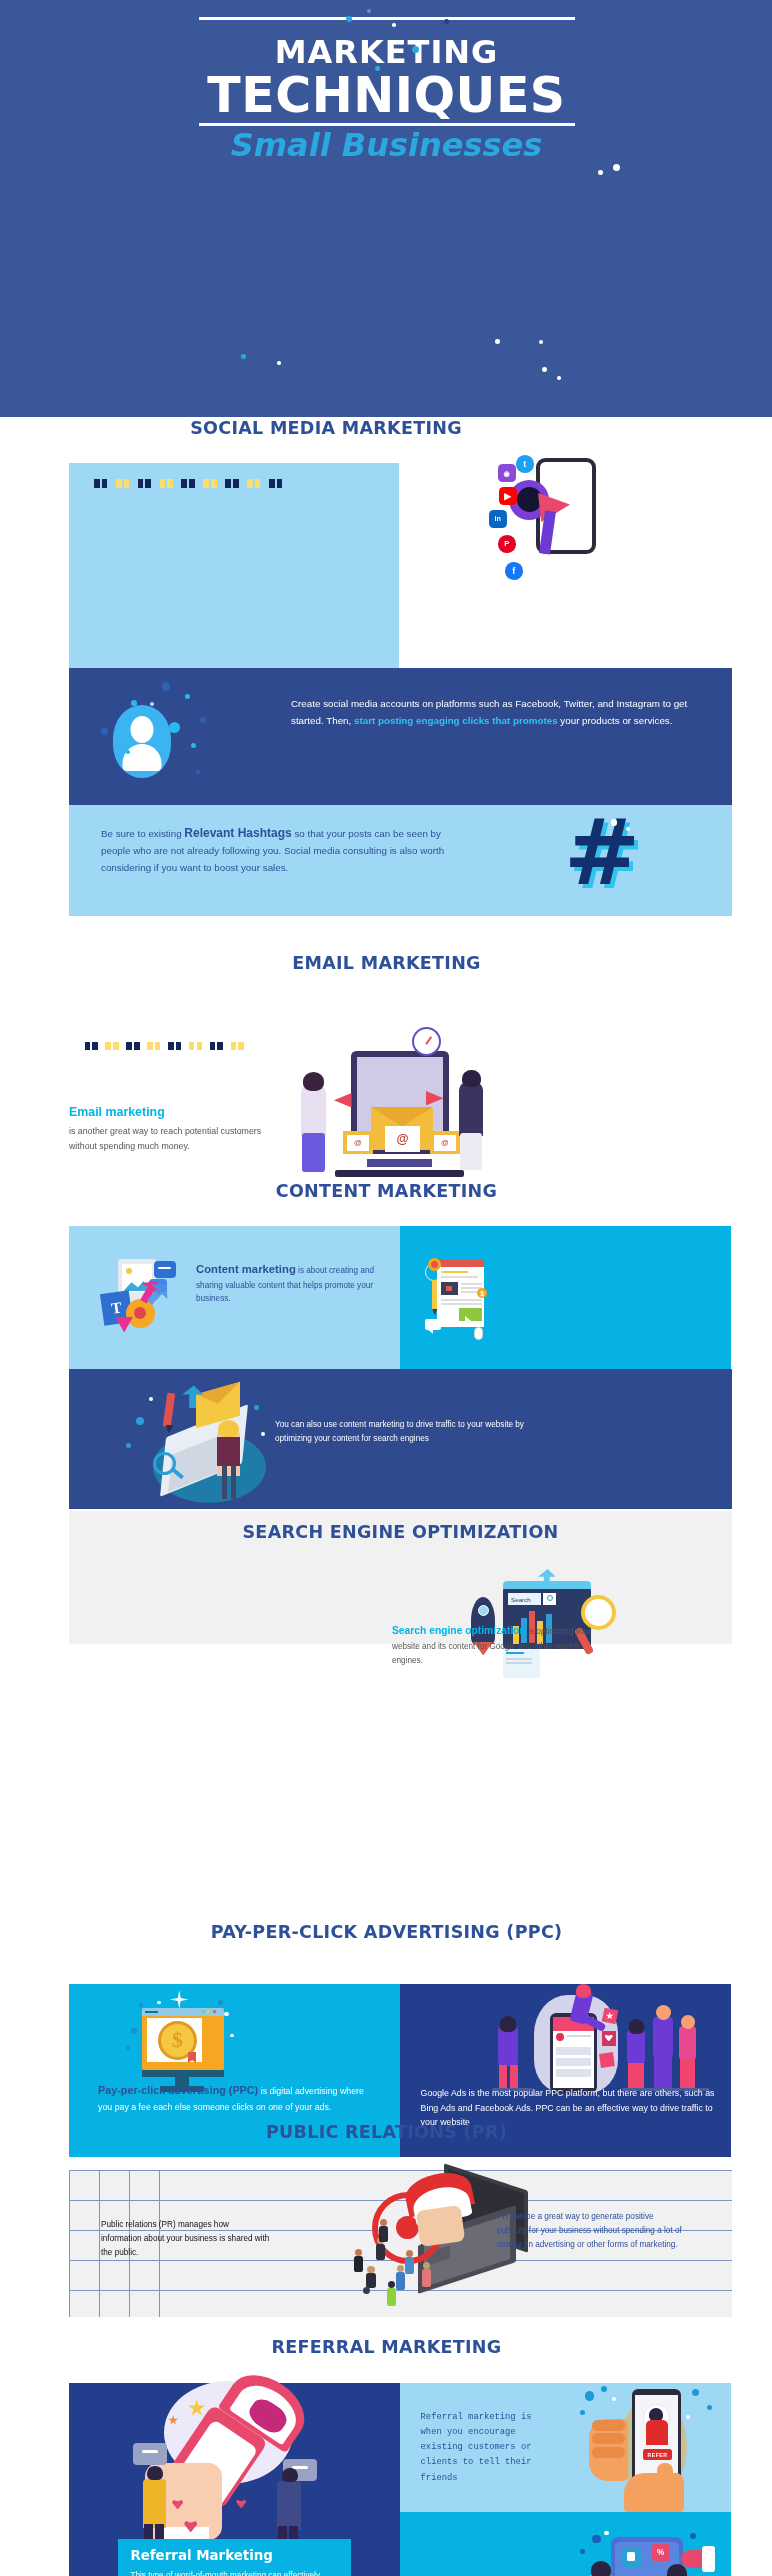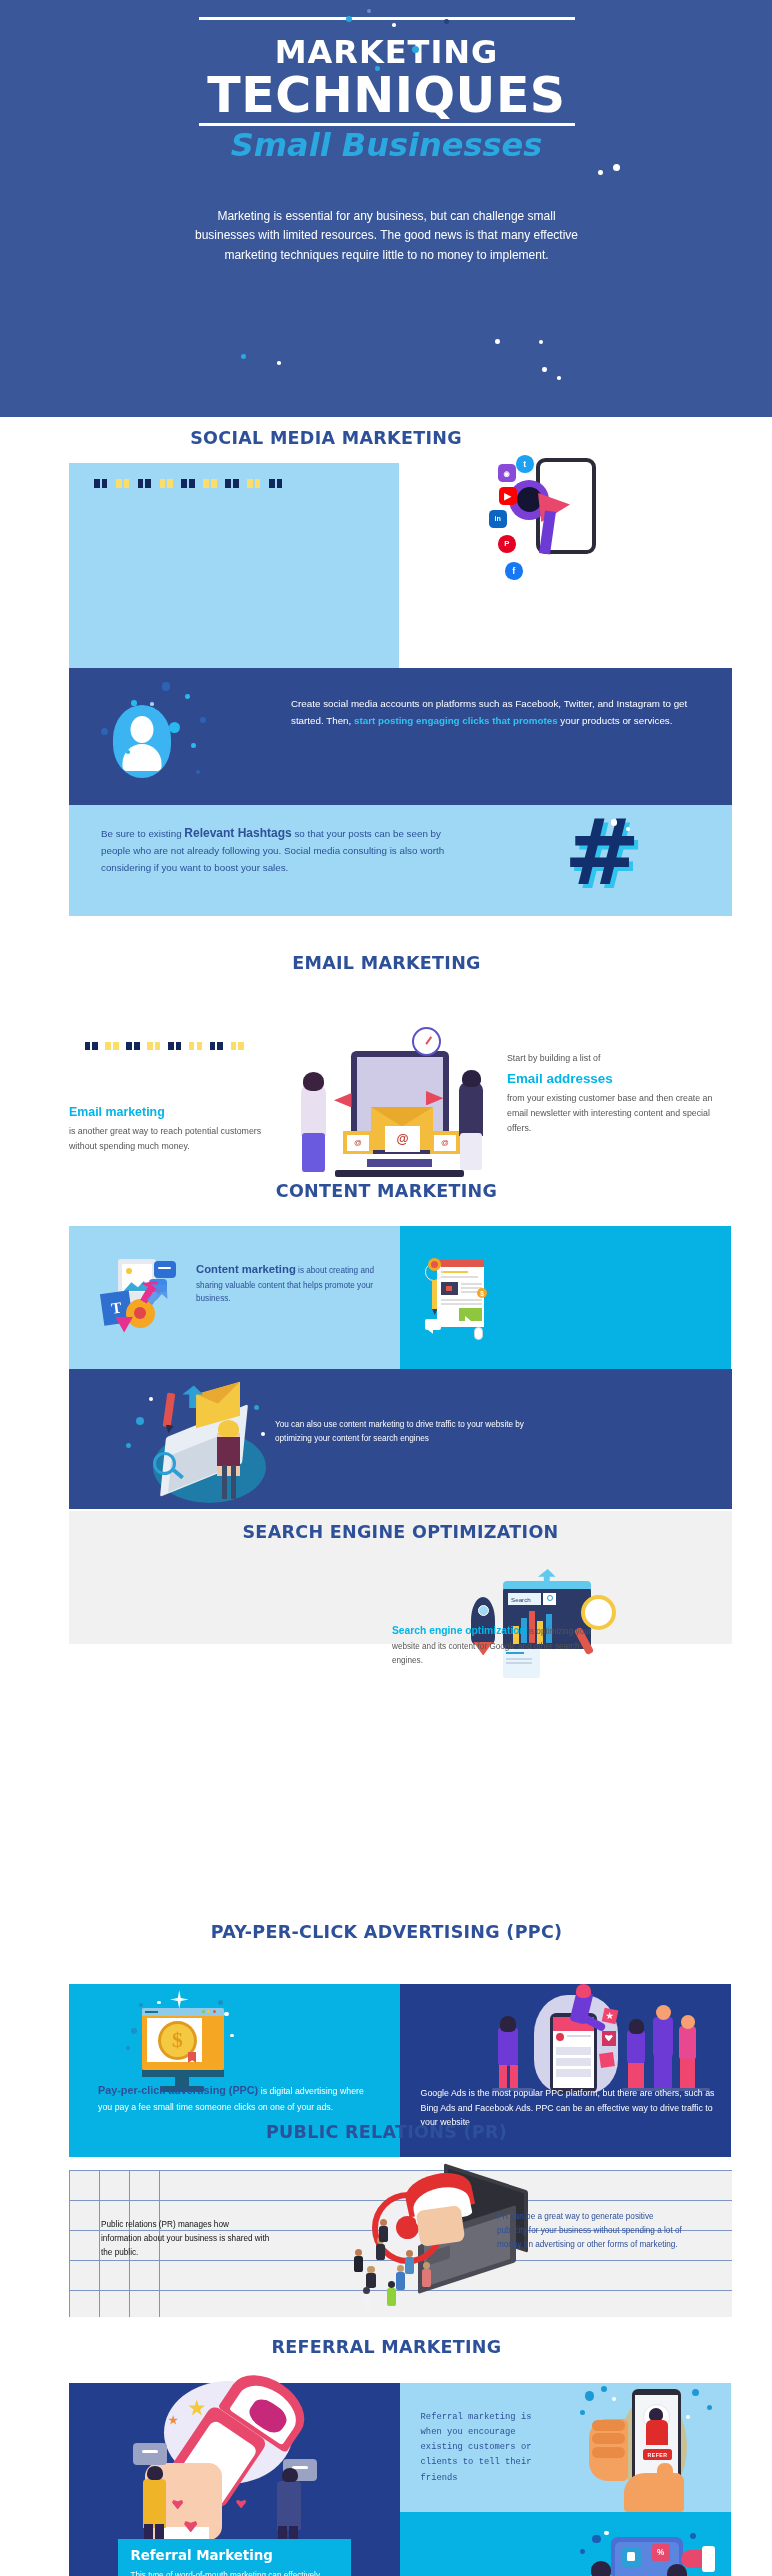--- a/index.html
+++ b/index.html
@@ -204,24 +204,23 @@
       <span class="dot" style="left:557px;top:376px;width:3.6px;height:3.6px;background:#fff"></span>
       <span class="dot" style="left:241px;top:354px;width:4.6px;height:4.6px;background:#2aa9e0"></span>
       <span class="dot" style="left:277px;top:361px;width:3.6px;height:3.6px;background:#fff"></span>
 
     </div>
     <div class="hdr-rule top"></div>
     <div class="hdr-title1">MARKETING</div>
     <div class="hdr-title2">TECHNIQUES</div>
     <div class="hdr-rule bot"></div>
     <div class="hdr-title3">Small Businesses</div>
-    <div class="hdr-sub">Marketing is essential for any business, but can challenge small businesses with limited resources. The good news is that many effective marketing techniques require little to no money to implement.</div>
-  </div>
-
-  <div class="sec-title" style="position:absolute;top:428px;left:0;width:652px;">SOCIAL MEDIA MARKETING</div>
+  </div>
+
+  <div class="sec-title" style="position:absolute;top:418px;left:0;width:652px;">SOCIAL MEDIA MARKETING</div>
 
   <div class="sm-left">
     <div class="sm-people">
       <span class="person" style="color:#12265c"><span class="head" style="background:#12265c"></span><span class="body" style="background:#12265c"></span><span class="legsplit">
             <i style="background:#12265c"></i>
             <i style="background:#12265c"></i>
           </span></span>
       <span class="person"><span class="head" style="background:#fcdd6a"></span><span class="body" style="background:#fcdd6a"></span><span class="legsplit">
             <i style="background:#fcdd6a"></i>
             <i style="background:#fcdd6a"></i>
@@ -366,25 +365,20 @@
     <div style="position:absolute;left:12.4px;top:54px;width:25px;height:52px;background:#e8e0f0;border-radius:9.3px 9.3px 0 0;"></div>
     <div style="position:absolute;left:14.4px;top:42px;width:20.6px;height:18.5px;background:#3b2340;border-radius:50% 50% 40% 40%;"></div>
     <div style="position:absolute;left:13.4px;top:103px;width:23px;height:39px;background:#6a5ae0;border-radius:3.1px;"></div>
     <div style="position:absolute;left:170px;top:52px;width:24px;height:54px;background:#3a3560;border-radius:8.2px 8.2px 0 0;"></div>
     <div style="position:absolute;left:173px;top:40px;width:18.5px;height:16.5px;background:#2b2140;border-radius:50% 50% 40% 40%;"></div>
     <div style="position:absolute;left:171px;top:103px;width:21.6px;height:37px;background:#eceaf5;border-radius:3.1px;"></div>
     <div style="position:absolute;left:45px;top:63px;width:17.5px;height:14.4px;background:#e8485e;clip-path:polygon(0 50%,100% 0,100% 100%);"></div>
     <div style="position:absolute;left:137px;top:61px;width:17.5px;height:14.4px;background:#e8485e;clip-path:polygon(100% 50%,0 0,0 100%);"></div>
   </div>
 
-  <div class="em-right">
-    <span>Start by building a list of</span>
-    <span class="cyan">Email addresses</span>
-    <span>from your existing customer base and then create an email newsletter with interesting content and special offers.</span>
-  </div>
 
   <div class="sec-title" style="position:absolute;top:1181px;left:0;width:773px;">CONTENT MARKETING</div>
 
   <div class="cm-left">
     <div style="position:absolute;left:33px;top:33px;width:77px;height:77px;">
       <div style="position:absolute;left:15.5px;top:0;width:38px;height:44px;background:#e6eaf0;border-radius:2.6px;"></div>
       <div style="position:absolute;left:19.6px;top:5.2px;width:30px;height:28px;background:#fff;"></div>
       <div style="position:absolute;left:21.6px;top:19.6px;width:26px;height:12.4px;background:#3aa8d8;clip-path:polygon(0 100%,30% 30%,55% 70%,78% 20%,100% 100%);"></div>
       <div style="position:absolute;left:24px;top:9.3px;width:6.2px;height:6.2px;border-radius:50%;background:#f5c842;"></div>
       <div style="position:absolute;left:52px;top:2.1px;width:21.6px;height:16.5px;background:#2d6fd4;border-radius:4.1px;"></div>
@@ -521,21 +515,21 @@
       <span class="dot" style="left:0px;top:46px;width:4.1px;height:4.1px;background:#1b8fc7"></span>
       <span class="dot" style="left:13.4px;top:3.1px;width:4.1px;height:4.1px;background:#1b8fc7"></span>
       <span class="dot" style="left:31px;top:1px;width:3.6px;height:3.6px;background:#fff"></span>
       <span class="dot" style="left:98px;top:12.4px;width:4.6px;height:4.6px;background:#fff"></span>
       <span class="dot" style="left:104px;top:34px;width:3.6px;height:3.6px;background:#fff"></span>
       <span class="dot" style="left:92px;top:0px;width:5.2px;height:5.2px;background:#1b8fc7"></span>
       <div style="position:absolute;left:44px;top:-9.3px;width:18.5px;height:18.5px;background:#fff;clip-path:polygon(50% 0,58% 42%,100% 50%,58% 58%,50% 100%,42% 58%,0 50%,42% 42%);"></div>
     </div>
     <div class="ppc-left-txt">
       <b>Pay-per-click advertising (PPC)</b>
-      <span class="w">is digital advertising where you pay a fee small time someone clicks on one of your ads.</span>
+      <span class="w">is digital advertising where you pay a fee each else someone clicks on one of your ads.</span>
     </div>
   </div>
 
   <div class="ppc-right">
     <div style="position:absolute;left:20.6px;top:7.2px;width:289px;height:98px;">
       <div style="position:absolute;left:113px;top:4.1px;width:84px;height:98px;background:#f2eefb;border-radius:40% 40% 34% 34%;opacity:.85;"></div>
       <div style="position:absolute;left:129px;top:21.6px;width:47px;height:80px;background:#2b2b4a;border-radius:6.2px;"></div>
       <div style="position:absolute;left:132px;top:26px;width:41px;height:71px;background:#fff;"></div>
       <div style="position:absolute;left:132px;top:26px;width:41px;height:13.4px;background:#f0456f;"></div>
       <div style="position:absolute;left:135px;top:42px;width:8.2px;height:8.2px;border-radius:50%;background:#e2344f;"></div>

